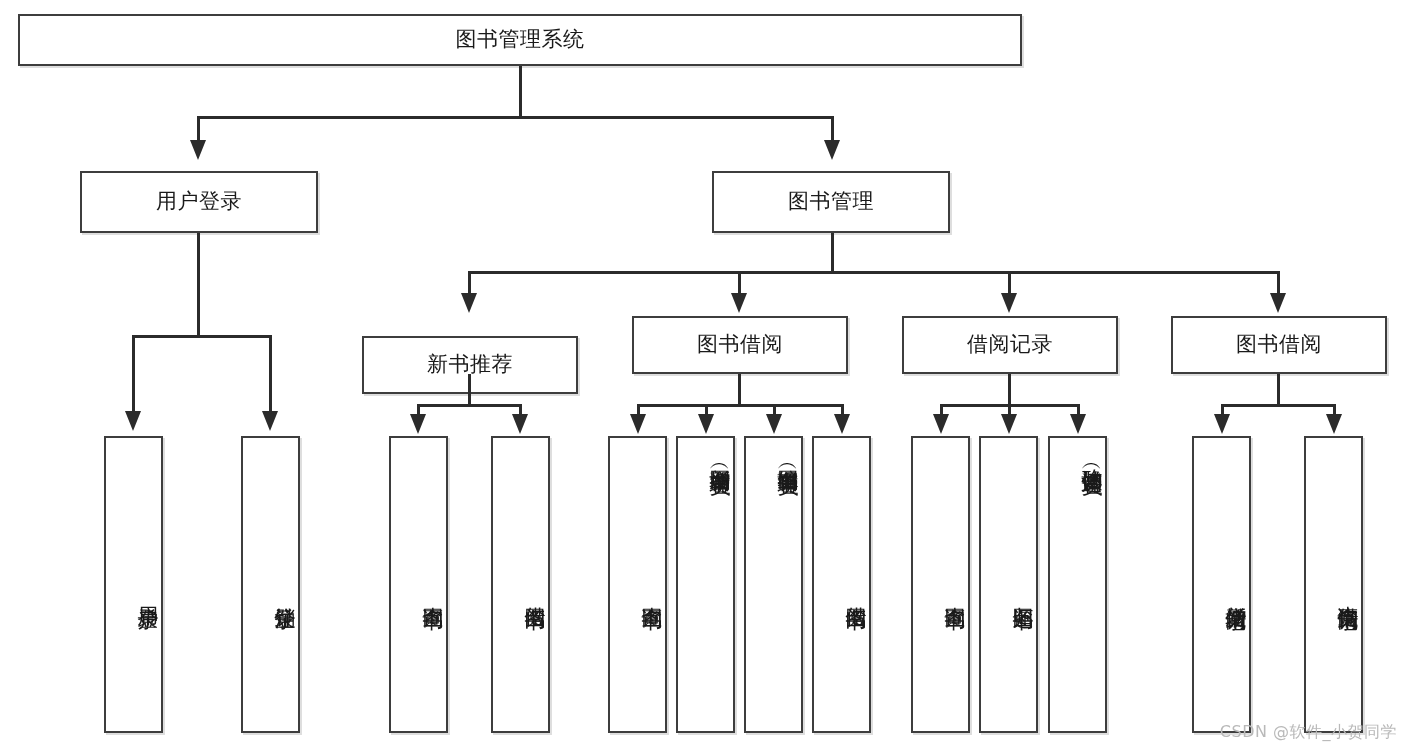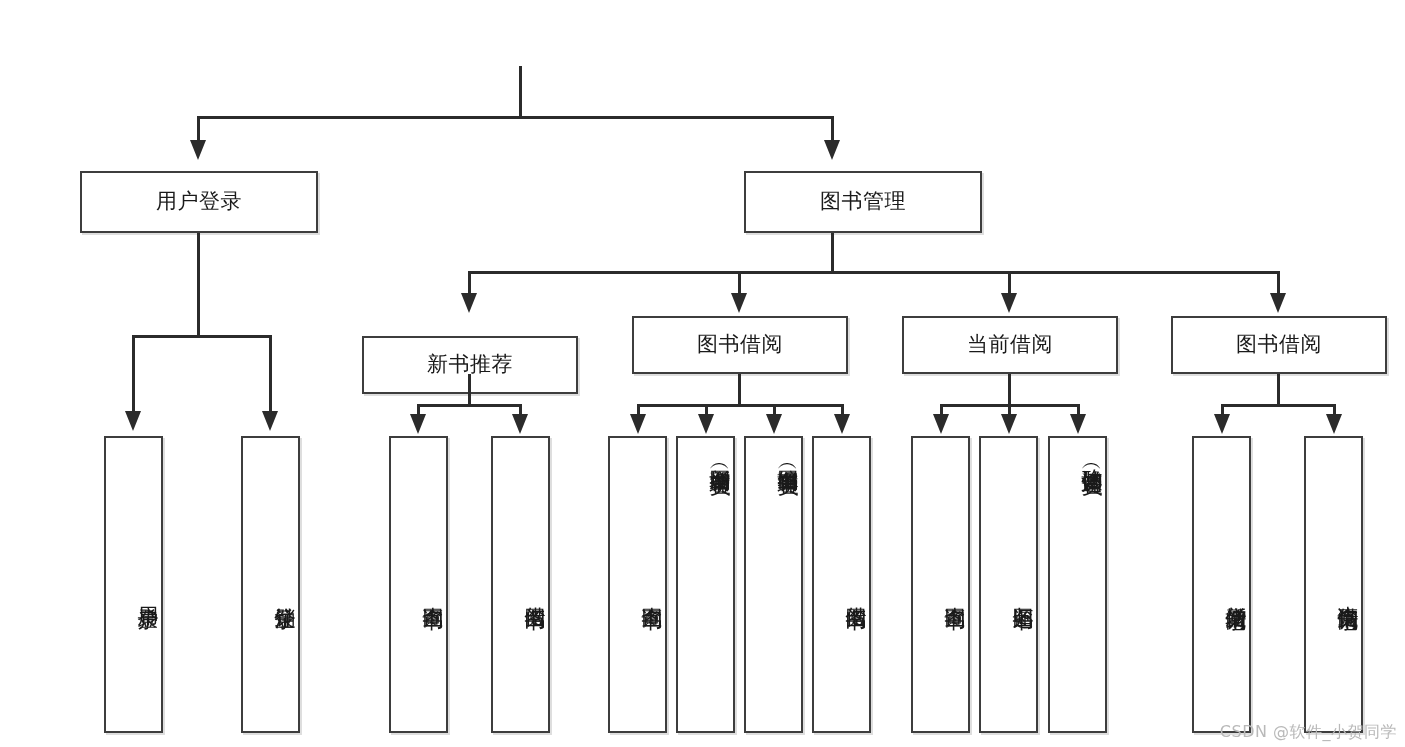--- a/index.html
+++ b/index.html
@@ -68,32 +68,33 @@
     color: #b9b9b9;
     letter-spacing: 0.5px;
     white-space: nowrap;
   }
 </style>
 </head>
 <body>
 
 <div id="canvas">
 
+  <div class="node horiz" style="left:18px; top:14px; width:1004px; height:52px;">图书管理系统</div>
 
   <div class="edge v" style="left:519px; top:66px; width:3px; height:52px;"></div>
 
   <div class="edge h" style="left:197px; top:116px; width:637px; height:3px;"></div>
 
   <div class="edge v" style="left:197px; top:116px; width:3px; height:26px;"></div>
   <div class="arrow" style="left:190px; top:140px;"></div>
   <div class="edge v" style="left:831px; top:116px; width:3px; height:26px;"></div>
   <div class="arrow" style="left:824px; top:140px;"></div>
 
   <div class="node horiz" style="left:80px; top:171px; width:238px; height:62px;">用户登录</div>
-  <div class="node horiz" style="left:744px; top:171px; width:238px; height:62px;">图书管理</div>
+  <div class="node horiz" style="left:712px; top:171px; width:238px; height:62px;">图书管理</div>
 
   <div class="edge v" style="left:197px; top:233px; width:3px; height:104px;"></div>
   <div class="edge h" style="left:132px; top:335px; width:140px; height:3px;"></div>
   <div class="edge v" style="left:132px; top:335px; width:3px; height:78px;"></div>
   <div class="arrow" style="left:125px; top:411px;"></div>
   <div class="edge v" style="left:269px; top:335px; width:3px; height:78px;"></div>
   <div class="arrow" style="left:262px; top:411px;"></div>
 
   <div class="edge v" style="left:831px; top:233px; width:3px; height:40px;"></div>
   <div class="edge h" style="left:468px; top:271px; width:811px; height:3px;"></div>
@@ -102,21 +103,21 @@
   <div class="arrow" style="left:461px; top:293px;"></div>
   <div class="edge v" style="left:738px; top:271px; width:3px; height:24px;"></div>
   <div class="arrow" style="left:731px; top:293px;"></div>
   <div class="edge v" style="left:1008px; top:271px; width:3px; height:24px;"></div>
   <div class="arrow" style="left:1001px; top:293px;"></div>
   <div class="edge v" style="left:1277px; top:271px; width:3px; height:24px;"></div>
   <div class="arrow" style="left:1270px; top:293px;"></div>
 
   <div class="node horiz" style="left:362px; top:336px; width:216px; height:58px;">新书推荐</div>
   <div class="node horiz" style="left:632px; top:316px; width:216px; height:58px;">图书借阅</div>
-  <div class="node horiz" style="left:902px; top:316px; width:216px; height:58px;">当前借阅</div>
+  <div class="node horiz" style="left:902px; top:316px; width:216px; height:58px;">借阅记录</div>
   <div class="node horiz" style="left:1171px; top:316px; width:216px; height:58px;">图书借阅</div>
 
   <div class="edge v" style="left:468px; top:374px; width:3px; height:32px;"></div>
   <div class="edge h" style="left:417px; top:404px; width:105px; height:3px;"></div>
   <div class="edge v" style="left:417px; top:404px; width:3px; height:12px;"></div>
   <div class="arrow" style="left:410px; top:414px;"></div>
   <div class="edge v" style="left:519px; top:404px; width:3px; height:12px;"></div>
   <div class="arrow" style="left:512px; top:414px;"></div>
 
   <div class="edge v" style="left:738px; top:374px; width:3px; height:32px;"></div>

